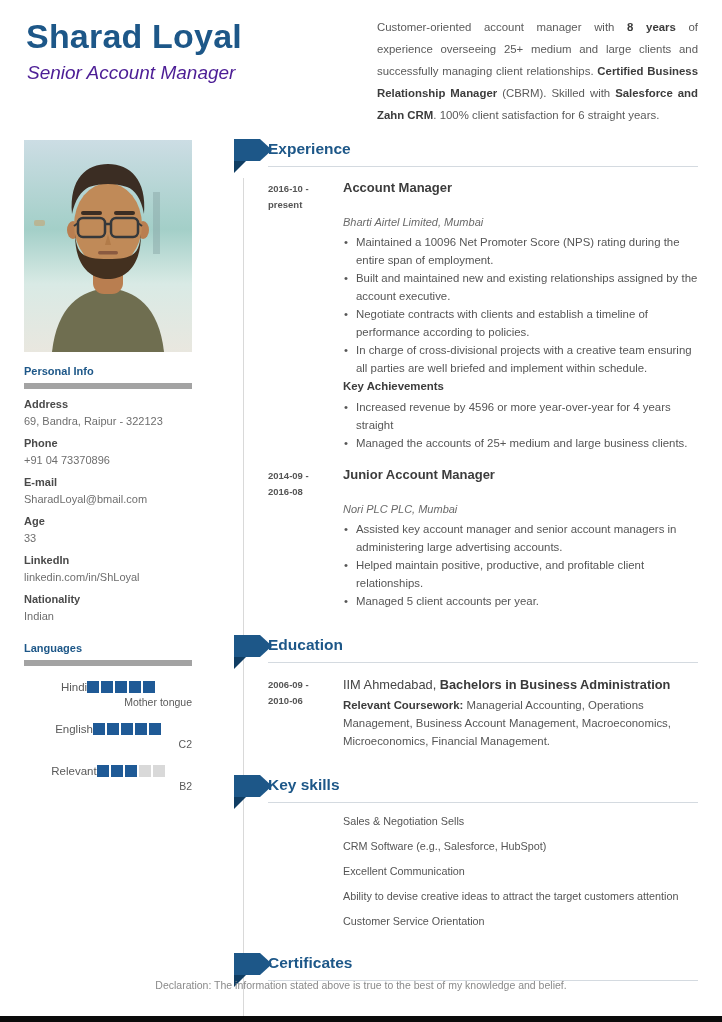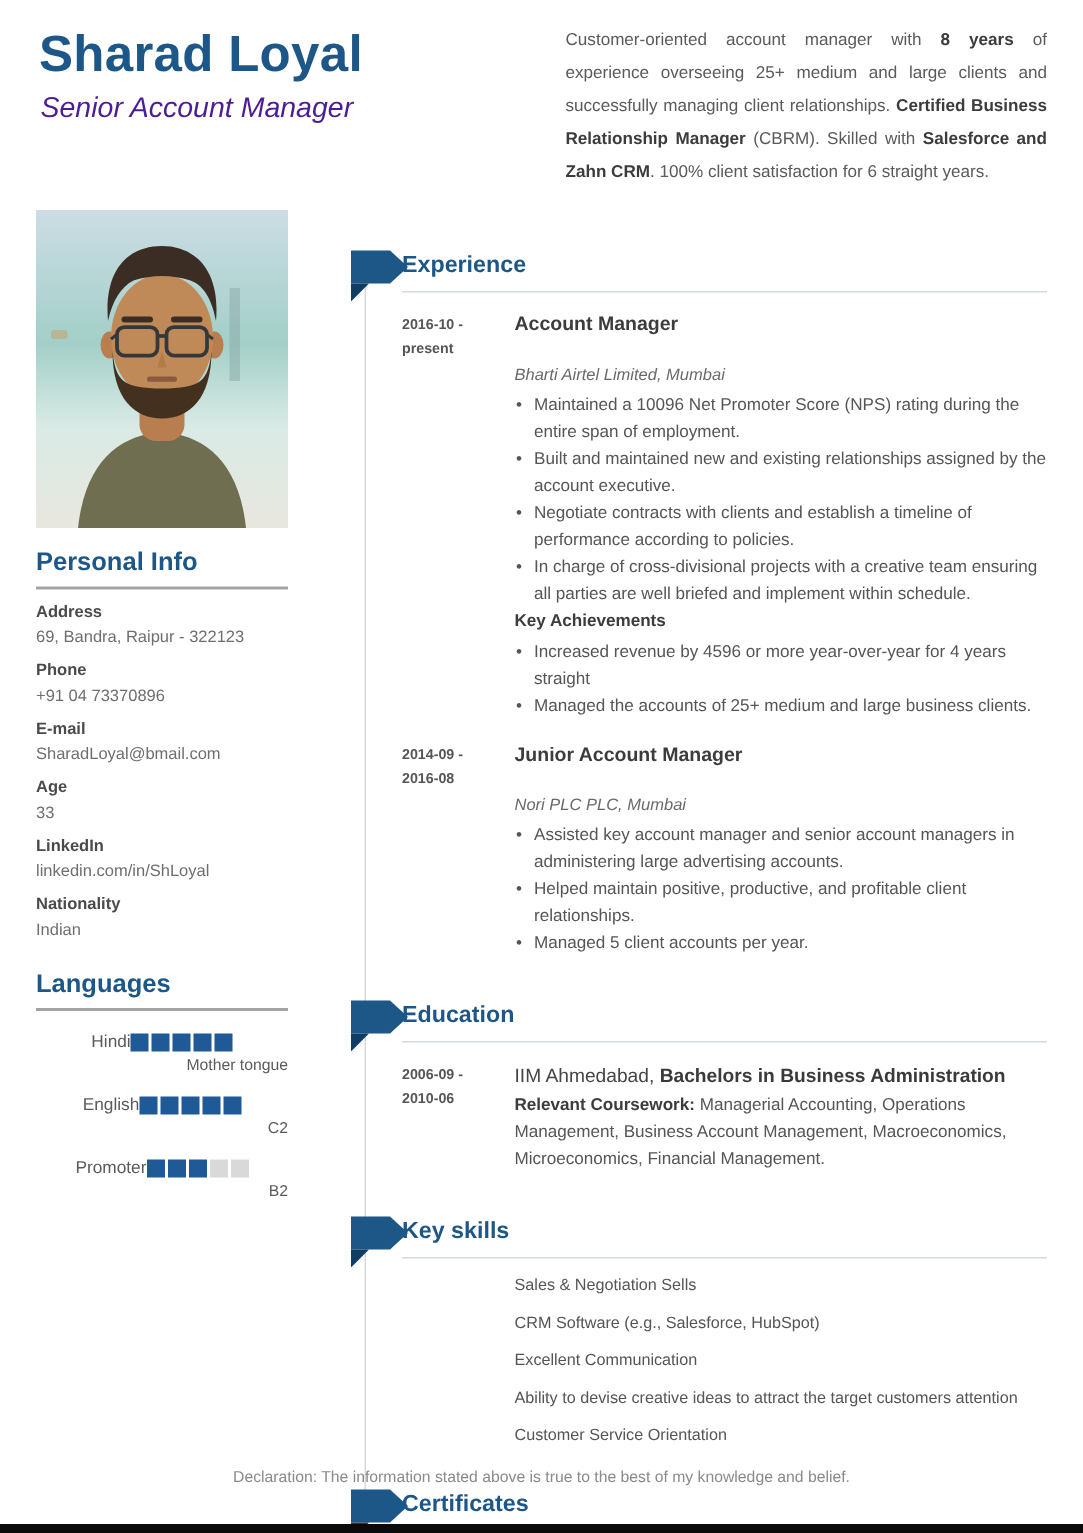--- a/index.html
+++ b/index.html
@@ -9,40 +9,40 @@
     font-family:"Liberation Sans", sans-serif; color:#555;
   }
   
   .name { position:absolute; left:26px; top:17px; font-size:34px; font-weight:bold; color:#1d5788; letter-spacing:.2px; }
   .jobtitle { position:absolute; left:27px; top:62px; font-size:19px; font-style:italic; color:#4c1d95; }
   .summary { position:absolute; left:377px; top:16px; width:321px; font-size:11.4px; line-height:22px; text-align:justify; color:#5a5a5a; }
   .summary strong { color:#3c3c3c; }
   
   .sidebar { position:absolute; left:24px; top:140px; width:168px; }
   .photo { width:168px; height:212px; display:block; }
-  .side-title { margin-top:13px; font-size:17px; font-weight:bold; color:#1d5788; padding-bottom:6px; border-bottom:2px solid #a3a3a3; }
+  .side-title { margin-top:13px; font-size:11px; font-weight:bold; color:#1d5788; padding-bottom:6px; border-bottom:6px solid #a3a3a3; }
   .pi-fields { margin-top:8px; }
   .pi-field { margin-top:8px; }
   .pi-label { font-size:11px; font-weight:bold; color:#4a4a4a; line-height:14px; }
   .pi-value { font-size:11px; color:#6e6e6e; line-height:14px; margin-top:3px; }
   .lang-rows { margin-top:4px; }
   .lang-row { margin-top:15px; }
   .lang-top { display:flex; justify-content:center; align-items:center; }
   .lang-name { font-size:11.5px; color:#5a5a5a; }
   .squares { display:flex; gap:2px; }
   .sq { width:12px; height:12px; }
   .sq.filled { background:#1f5a96; }
   .sq.empty { background:#d9d9d9; }
   .lang-level { text-align:right; font-size:10.5px; color:#5a5a5a; margin-top:3px; }
   
   .main { position:absolute; left:232px; top:138px; width:466px; }
   .vline { position:absolute; left:11px; top:40px; width:1px; height:762px; background:#d9d9d9; }
   .section { position:relative; }
   .section + .section { margin-top:24px; }
-  .sec-head { position:relative; min-height:26px;margin-top:28px; }
+  .sec-head { position:relative; min-height:26px; }
   .flag-icon { position:absolute; left:0; top:0; }
   .sec-title { margin-left:36px; font-size:15.5px; font-weight:bold; color:#1d5788; line-height:22px; }
   .sec-rule { margin-left:36px; border-bottom:1px solid #d4dae0; margin-top:2px; }
   .entry { display:flex; margin-top:12px; }
   .entry + .entry { margin-top:14px; }
   .dates { width:75px; margin-left:36px; flex:0 0 auto; font-size:9.5px; font-weight:bold; color:#555; line-height:14px; padding-top:3px; }
   .dates div { margin-bottom:2px; }
   .econtent { flex:1; min-width:0; }
   .role { font-size:13px; font-weight:bold; color:#3c3c3c; line-height:18px; }
   .company { font-size:11px; font-style:italic; color:#6a6a6a; line-height:15px; margin-top:18px; }
@@ -149,21 +149,21 @@
             <span class="sq filled"></span>
             <span class="sq filled"></span>
             <span class="sq filled"></span>
             <span class="sq filled"></span>
           </span>
         </div>
         <div class="lang-level">C2</div>
       </div>
       <div class="lang-row">
         <div class="lang-top">
-          <span class="lang-name">Promoter</span>
+          <span class="lang-name">Relevant</span>
           <span class="squares">
             <span class="sq filled"></span>
             <span class="sq filled"></span>
             <span class="sq filled"></span>
             <span class="sq empty"></span>
             <span class="sq empty"></span>
           </span>
         </div>
         <div class="lang-level">B2</div>
       </div>

